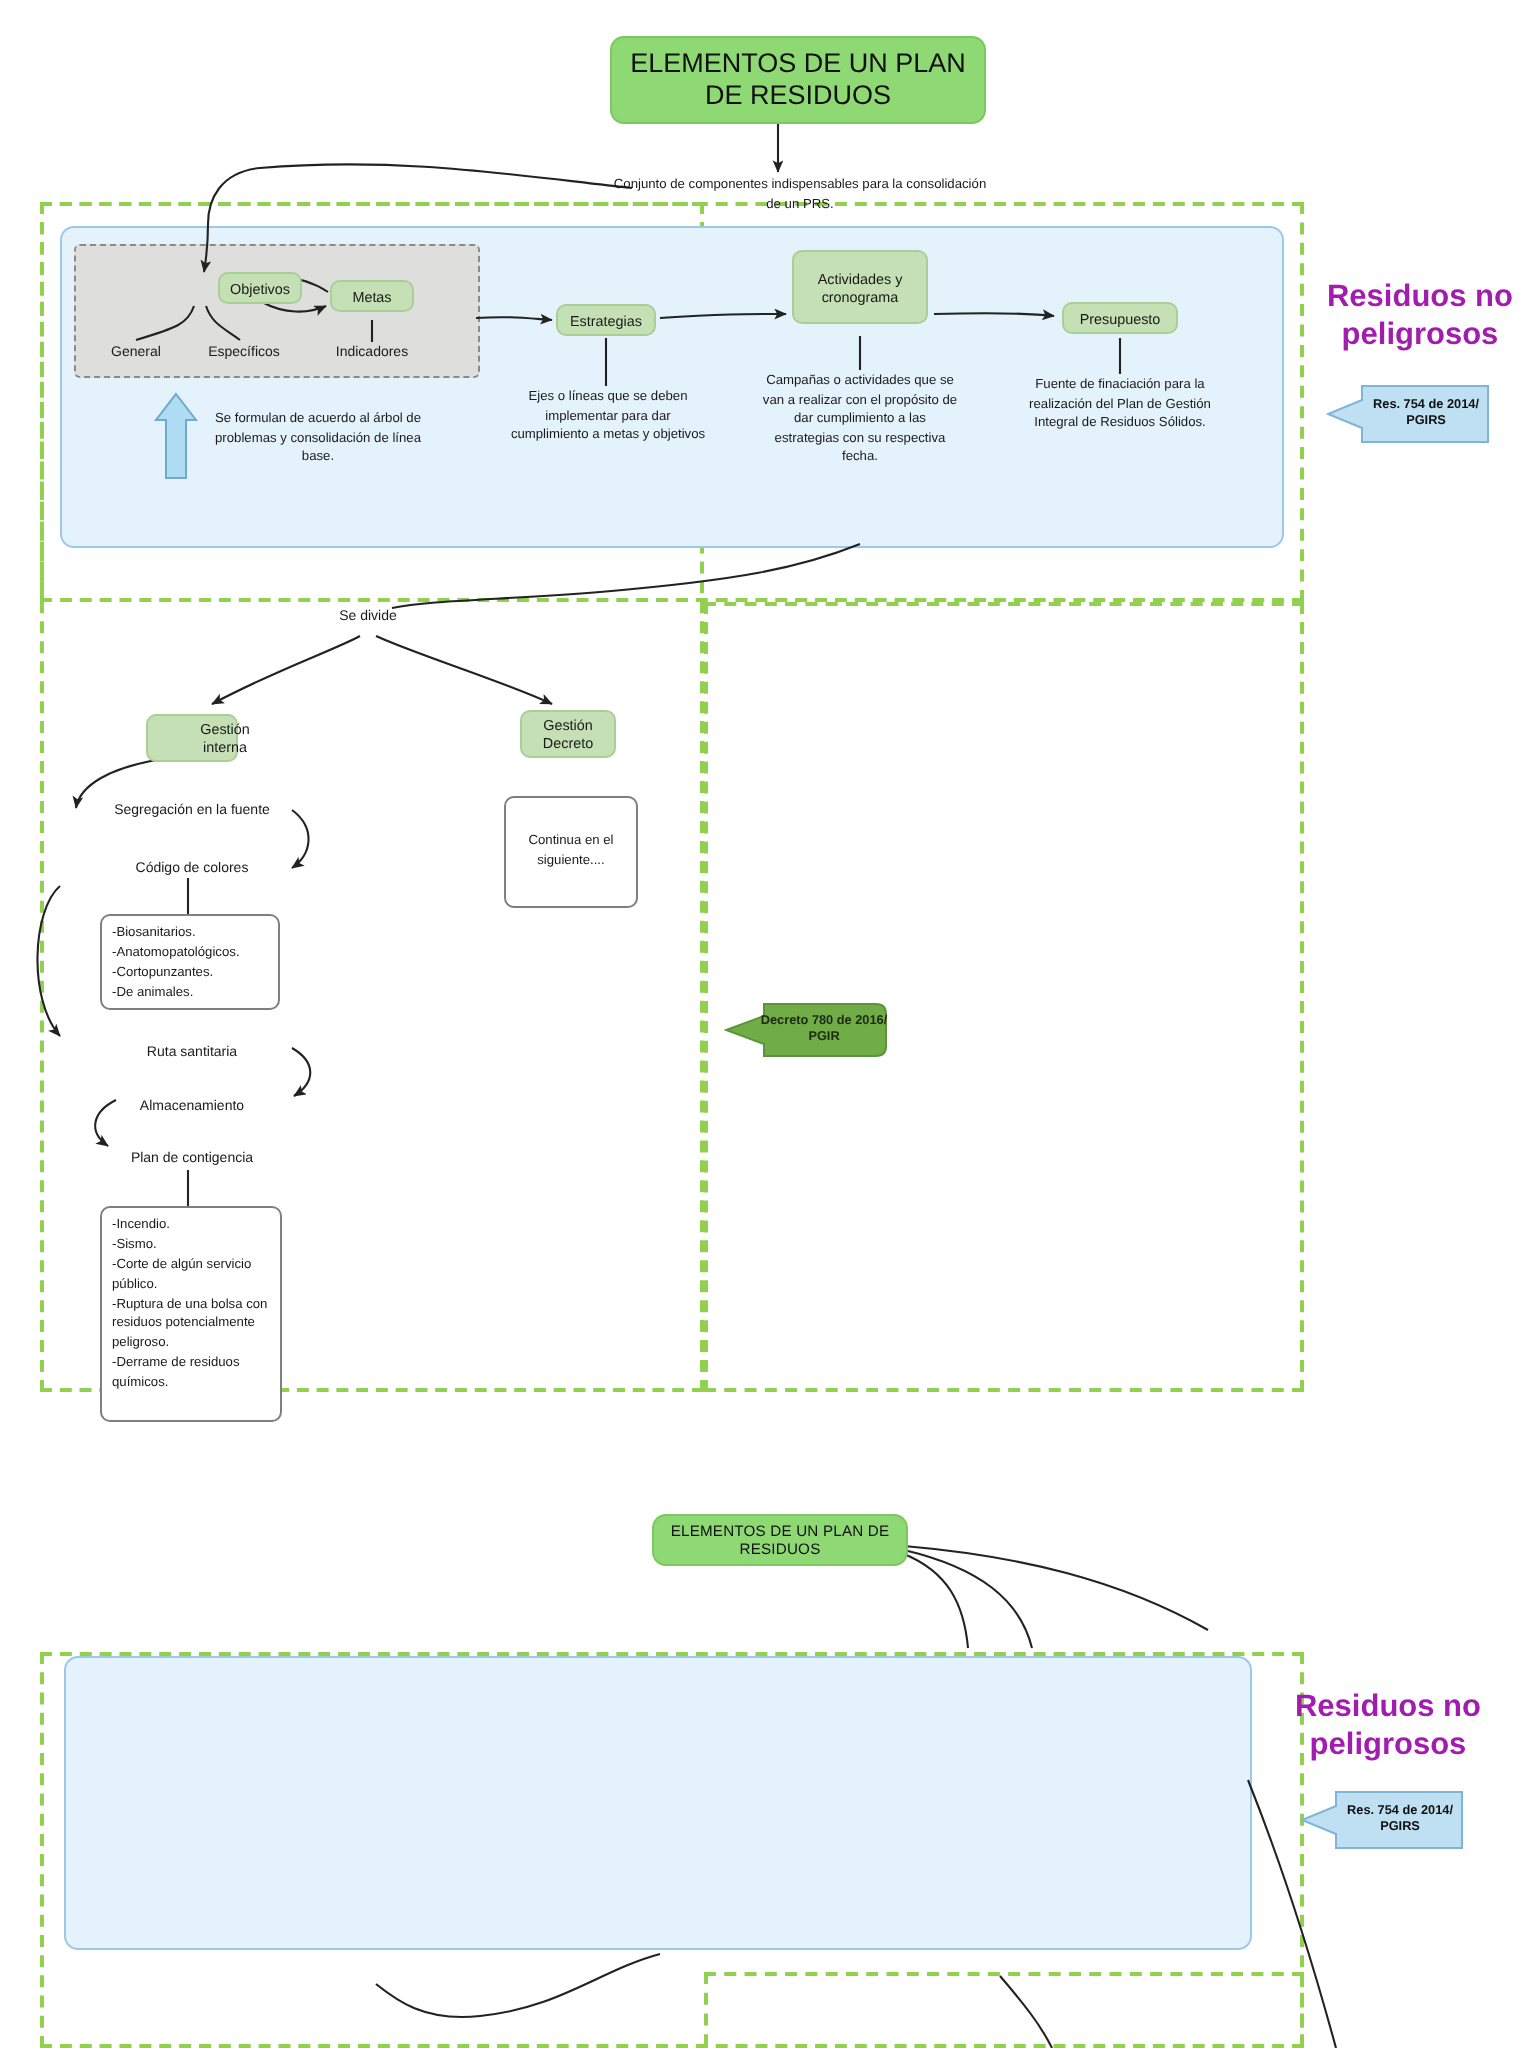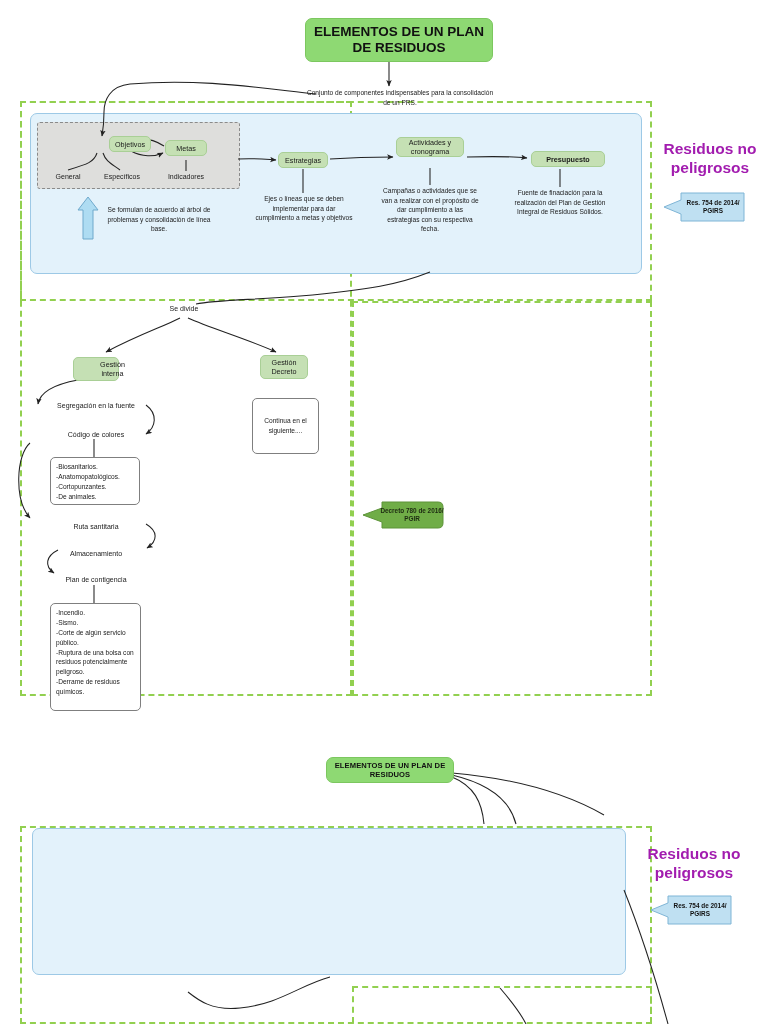--- a/index.html
+++ b/index.html
@@ -70,21 +70,21 @@
   
   .banner {
     position: absolute;
     background: #8ed973;
     border: 1px solid #7cc75f;
     border-radius: 7px;
     display: flex;
     align-items: center;
     justify-content: center;
     text-align: center;
-    font-weight: bold;
+    font-weight: normal;
     color: #111;
     z-index: 6;
   }
   .banner.big { font-size: 13.5px; line-height: 1.18; }
   .banner.small { font-size: 7.6px; line-height: 1.25; letter-spacing: .1px; }
 
   
   .cap {
     position: absolute;
     text-align: center;
@@ -240,26 +240,26 @@
     </svg>
   </div>
 
   <div class="cap" style="left:105px; top:205px; width:108px;">Se formulan de acuerdo al árbol de problemas y consolidación de línea base.</div>
 
   <div class="chip" style="left:278px; top:152px; width:50px; height:16px;">
     <span>Estrategias</span>
   </div>
   <div class="cap" style="left:255px; top:194px; width:98px;">Ejes o líneas que se deben implementar para dar cumplimiento a metas y objetivos</div>
 
-  <div class="chip" style="left:396px; top:137px; width:68px; height:20px;">
+  <div class="chip" style="left:396px; top:125px; width:68px; height:37px;">
     <span>Actividades y cronograma</span>
   </div>
   <div class="cap" style="left:381px; top:186px; width:98px;">Campañas o actividades que se van a realizar con el propósito de dar cumplimiento a las estrategias con su respectiva fecha.</div>
 
-  <div class="chip" style="left:531px; top:151px; width:74px; height:16px;font-weight:bold;">
+  <div class="chip" style="left:531px; top:151px; width:58px; height:16px;">
     <span>Presupuesto</span>
   </div>
   <div class="cap" style="left:509px; top:188px; width:102px;">Fuente de finaciación para la realización del Plan de Gestión Integral de Residuos Sólidos.</div>
 
   <div class="section-head" style="left:655px; top:140px; width:110px;">Residuos no peligrosos</div>
 
   <div class="callout" style="left:663px; top:192px; width:82px; height:30px;">
     <svg width="82" height="30" viewBox="0 0 82 30" style="position:absolute;left:0;top:0;">
       <path d="M18,1 L81,1 L81,29 L18,29 L18,22 L1,15 L18,8 Z" fill="#bfe0f2" stroke="#7fb5d6" stroke-width="1"></path>
     </svg>

